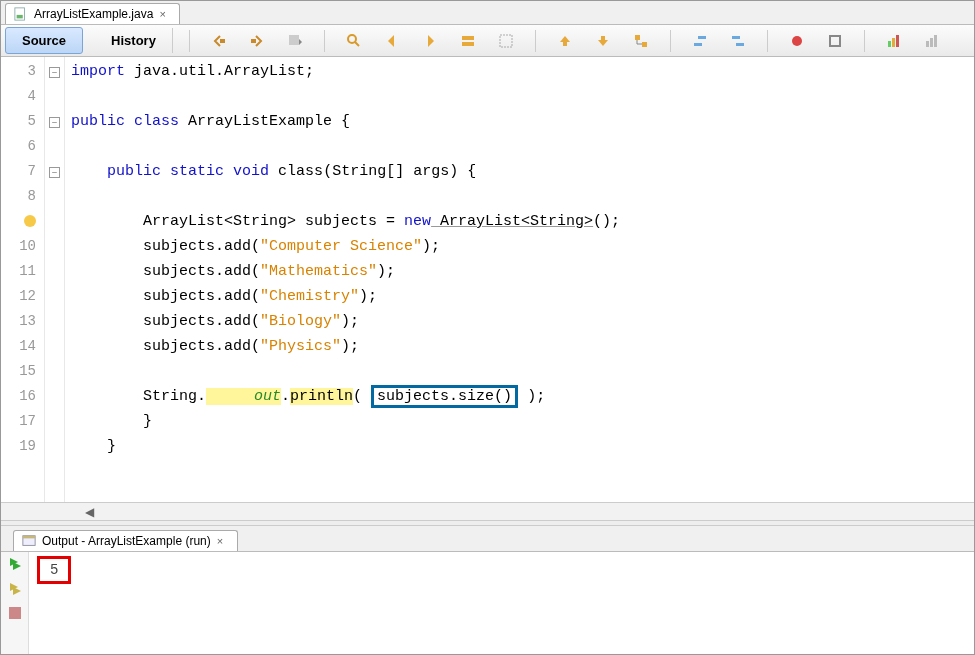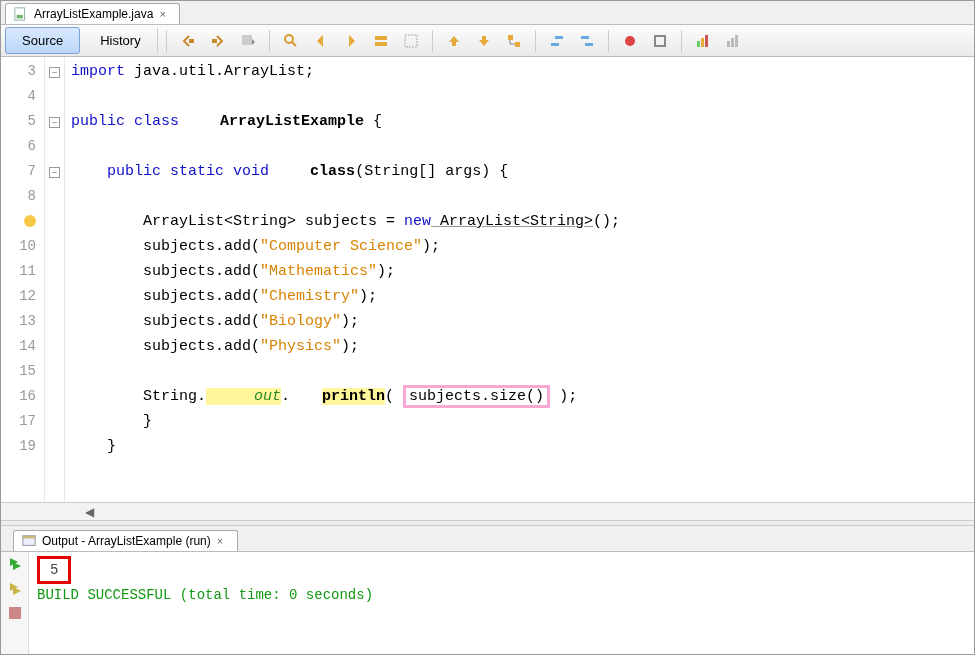--- a/index.html
+++ b/index.html
@@ -6,39 +6,39 @@
 body { font-family: "Segoe UI", Tahoma, sans-serif; font-size: 12px; background: #fff; color: #000; width: 975px; }
 .ide { display: flex; flex-direction: column; height: 655px; border: 1px solid #999; justify-content: flex-end; }
 
 
 .tab-bar { display: flex; background: #f0f0f0; border-bottom: 1px solid #bbb; height: 24px; align-items: flex-end; padding-left: 4px; }
 .tab { display: flex; align-items: center; gap: 6px; padding: 3px 8px; background: #fff; border: 1px solid #aaa; border-bottom: none; border-radius: 3px 3px 0 0; font-size: 12px; }
 .tab .file-icon { width: 14px; height: 14px; display: inline-flex; align-items: center; justify-content: center; }
 .tab .close { width: 12px; height: 12px; font-size: 11px; color: #666; cursor: pointer; }
 
 
-.toolbar { display: flex; align-items: center; background: linear-gradient(#fcfcfc,#eaeaea); border-bottom: 1px solid #bbb; height: 32px; padding: 0 4px; gap: 4px; }
+.toolbar { display: flex; align-items: center; background: linear-gradient(#fcfcfc,#eaeaea); border-bottom: 1px solid #bbb; height: 32px; padding: 0 4px; gap: 12px; font-weight: bold; }
 .tool-tab { padding: 5px 16px; font-size: 13px; border-right: 1px solid #ccc; }
 .tool-tab.active { background: linear-gradient(#d9e9ff,#bcd6f7); border: 1px solid #7aa5d6; border-radius: 3px; }
 .sep { width: 1px; height: 22px; background: #ccc; margin: 0 4px; }
 .icon-btn { width: 24px; height: 24px; display: inline-flex; align-items: center; justify-content: center; margin: 0 1px; }
 .icon-btn svg { width: 16px; height: 16px; }
 
 
 .editor-wrap { flex: 1; display: flex; overflow: hidden; background: #fff; }
 .gutter { width: 44px; background: #fff; border-right: 1px solid #e8e8e8; text-align: right; padding-right: 8px; color: #999; font-family: "Courier New", monospace; font-size: 14px; line-height: 25px; padding-top: 2px; }
 .fold-col { width: 20px; background: #fff; border-right: 1px solid #e8e8e8; font-family: monospace; font-size: 10px; line-height: 25px; text-align: center; color: #888; padding-top: 2px; }
 .fold-box { display: inline-block; width: 11px; height: 11px; border: 1px solid #999; font-size: 9px; line-height: 9px; text-align: center; margin-top: 7px; }
 .code { flex: 1; font-family: "Courier New", monospace; font-size: 15px; line-height: 25px; padding: 2px 6px; white-space: pre; overflow: hidden; }
 .kw { color: #1111cc; }
 .str { color: #d98200; }
 .field { color: #2a8a2a; font-style: italic; padding-left: 48px; }
-.bold { font-weight: bold; margin-left: 32px; }
+.bold { font-weight: normal; }
 .bg-hl { background: #fff59a; }
-.red-box { border: 3px solid #f9a8d4; padding: 0 3px; }
+.red-box { border: 3px solid #0369a1; padding: 0 3px; }
 .ul { text-decoration: underline; text-decoration-color: #999; }
 .bulb { width:12px; height:12px; background:#f7c948; border-radius:50%; display:inline-block; vertical-align:middle; }
 
 
 .scroll-strip { height: 18px; background: #f2f2f2; border-top: 1px solid #ccc; display:flex; align-items:center; padding-left:84px; }
 .scroll-strip .arrow { color:#666; font-size:12px; }
 
 
 .splitter { height: 6px; background: #eee; border-top: 1px solid #ccc; border-bottom: 1px solid #ccc; }
 
@@ -253,18 +253,17 @@
         <span><svg width="16" height="16" viewBox="0 0 16 16">
               <path d="M3 2 L11 6 L3 10 Z" fill="#c9b44a"></path>
               <path d="M6 6 L14 10 L6 14 Z" fill="#c9b44a"></path>
             </svg></span>
         <span><svg width="14" height="14" viewBox="0 0 14 14">
               <rect x="1" y="1" width="12" height="12" fill="#c88"></rect>
             </svg></span>
       </div>
       <div class="out-text">
 <div><span class="red-box2">5</span></div>
-<div class="green">BUILD SUCCESSFUL (total time: 0 seconds)</div>
       </div>
     </div>
   </div>
 
 </div>
 
 </body></html>

